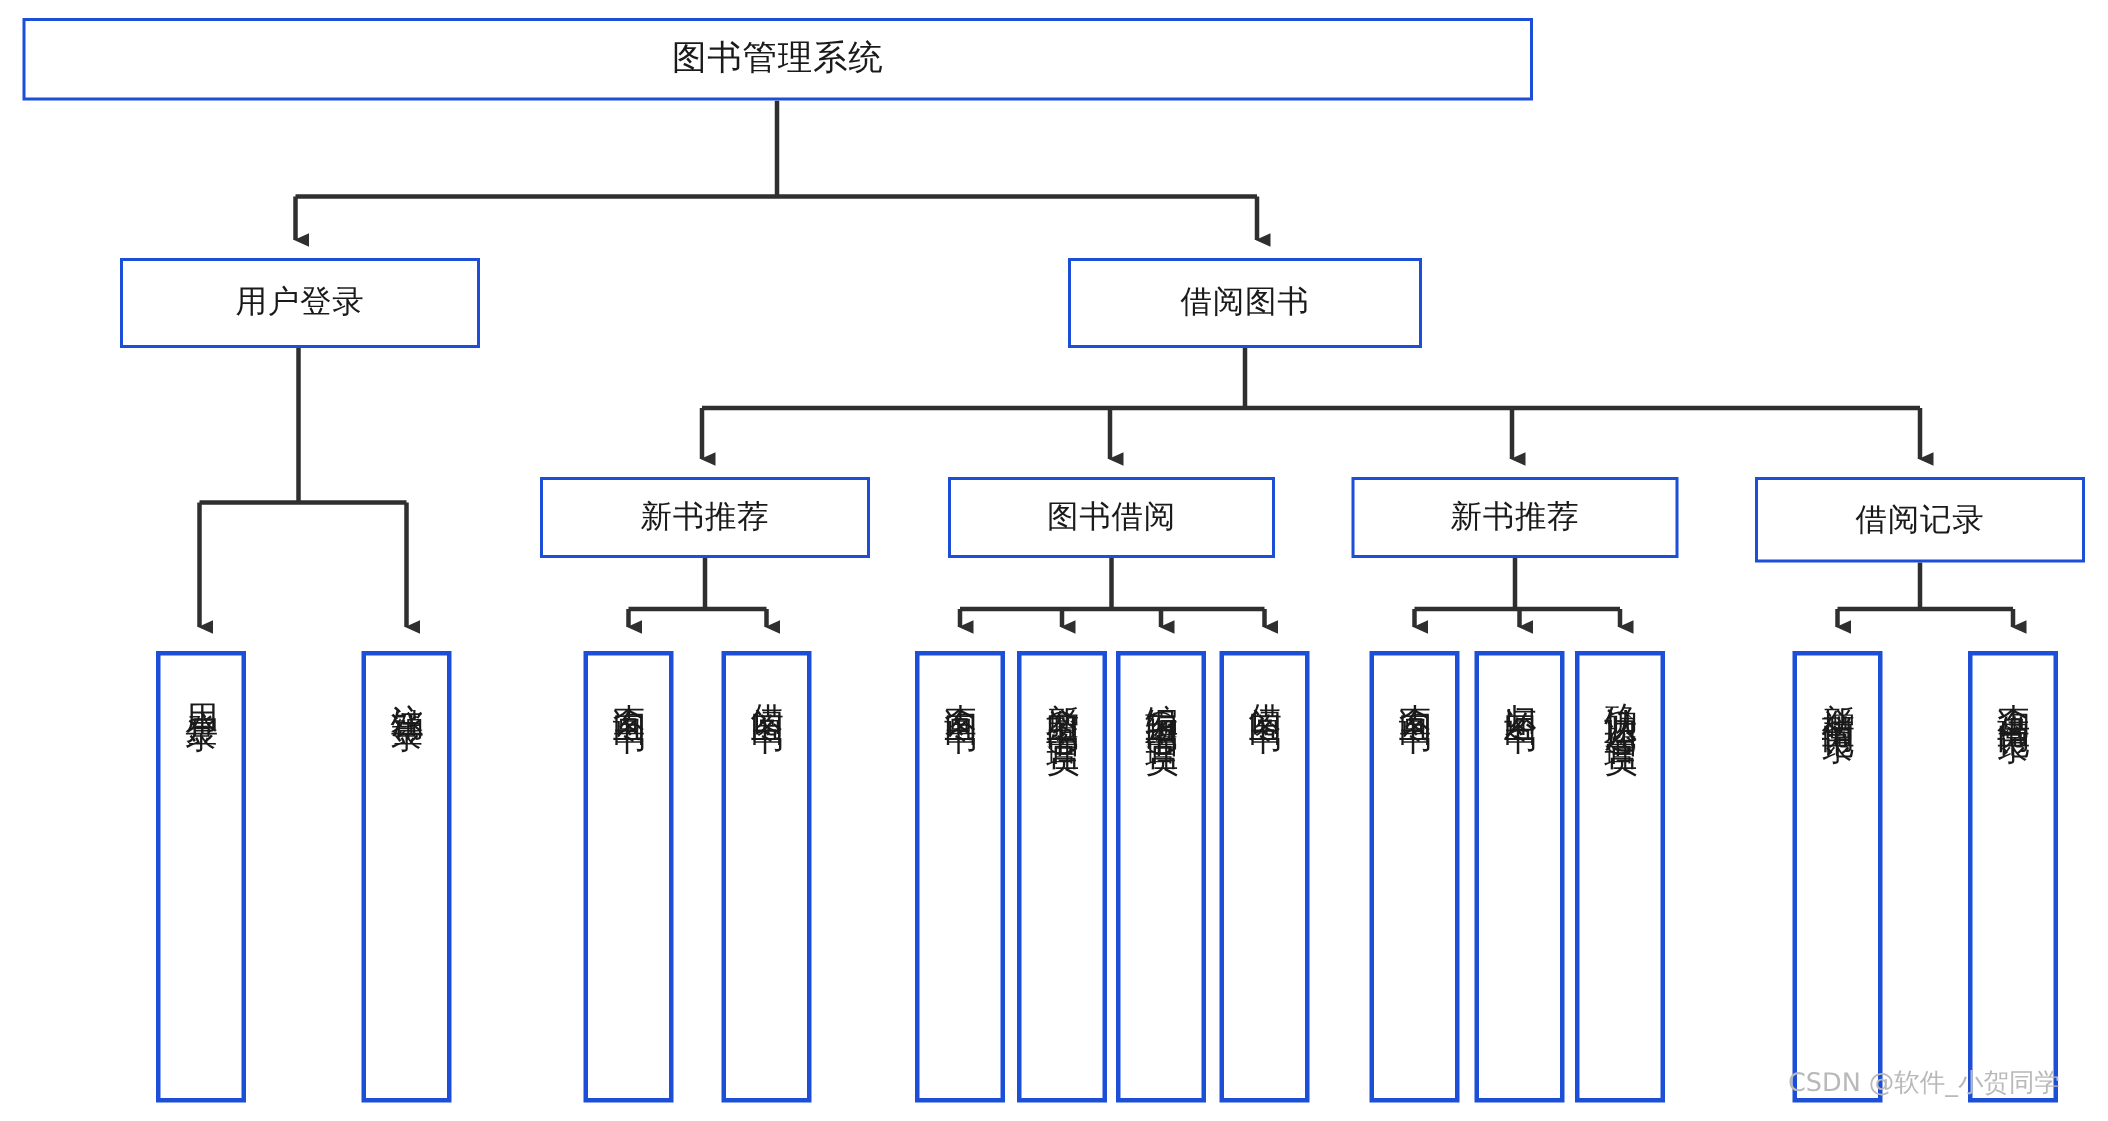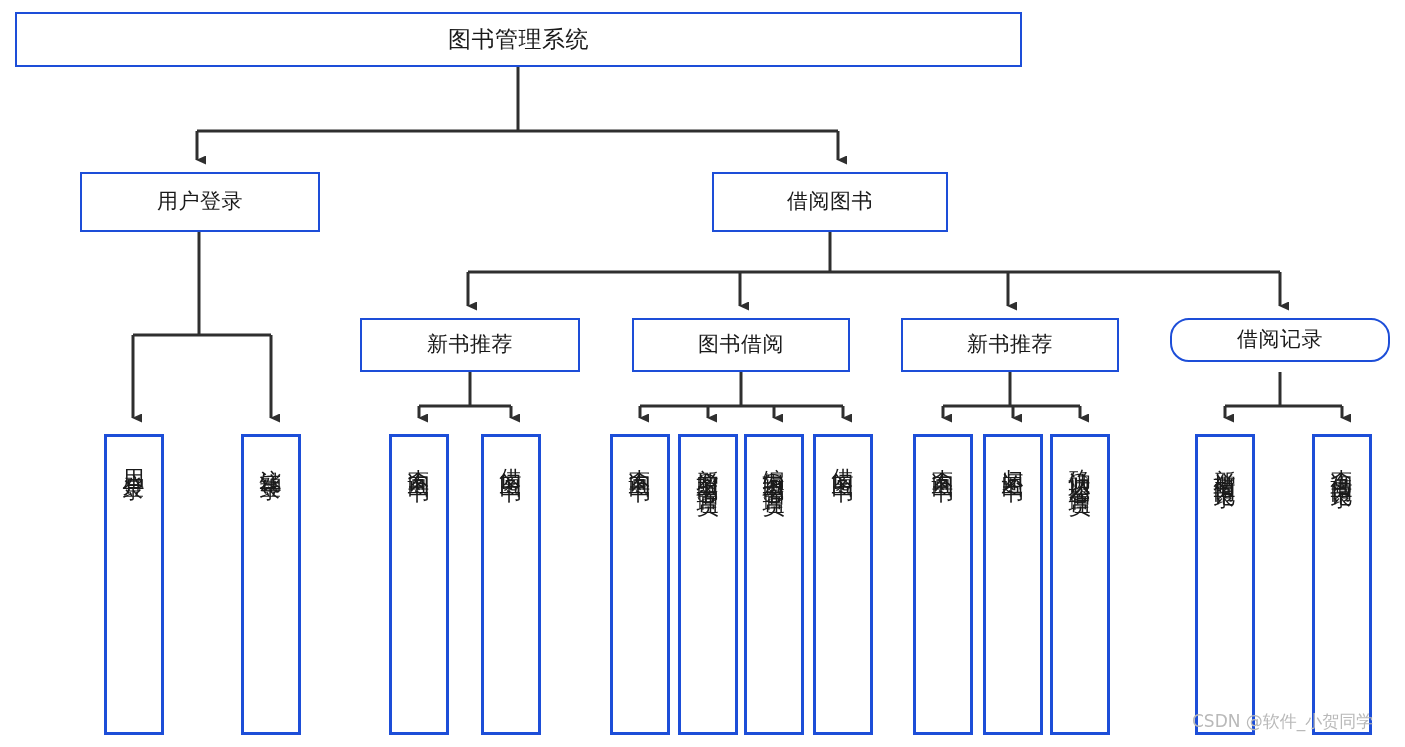--- a/index.html
+++ b/index.html
@@ -146,21 +146,21 @@
   </div>
 
   <div class="node lvl-2" style="left:632px; top:318px; width:218px; height:54px;">
     <span class="node-label">图书借阅</span>
   </div>
 
   <div class="node lvl-2" style="left:901px; top:318px; width:218px; height:54px;">
     <span class="node-label">新书推荐</span>
   </div>
 
-  <div class="node lvl-2" style="left:1170px; top:318px; width:220px; height:44px;border-radius:19px;">
+  <div class="node lvl-2" style="left:1170px; top:318px; width:220px; height:57px;">
     <span class="node-label">借阅记录</span>
   </div>
 
   <div class="node leaf" style="left:104px; top:434px; width:60px; height:301px;">
     <span class="node-label">用户登录</span>
   </div>
 
   <div class="node leaf" style="left:241px; top:434px; width:60px; height:301px;">
     <span class="node-label">注销登录</span>
   </div>

